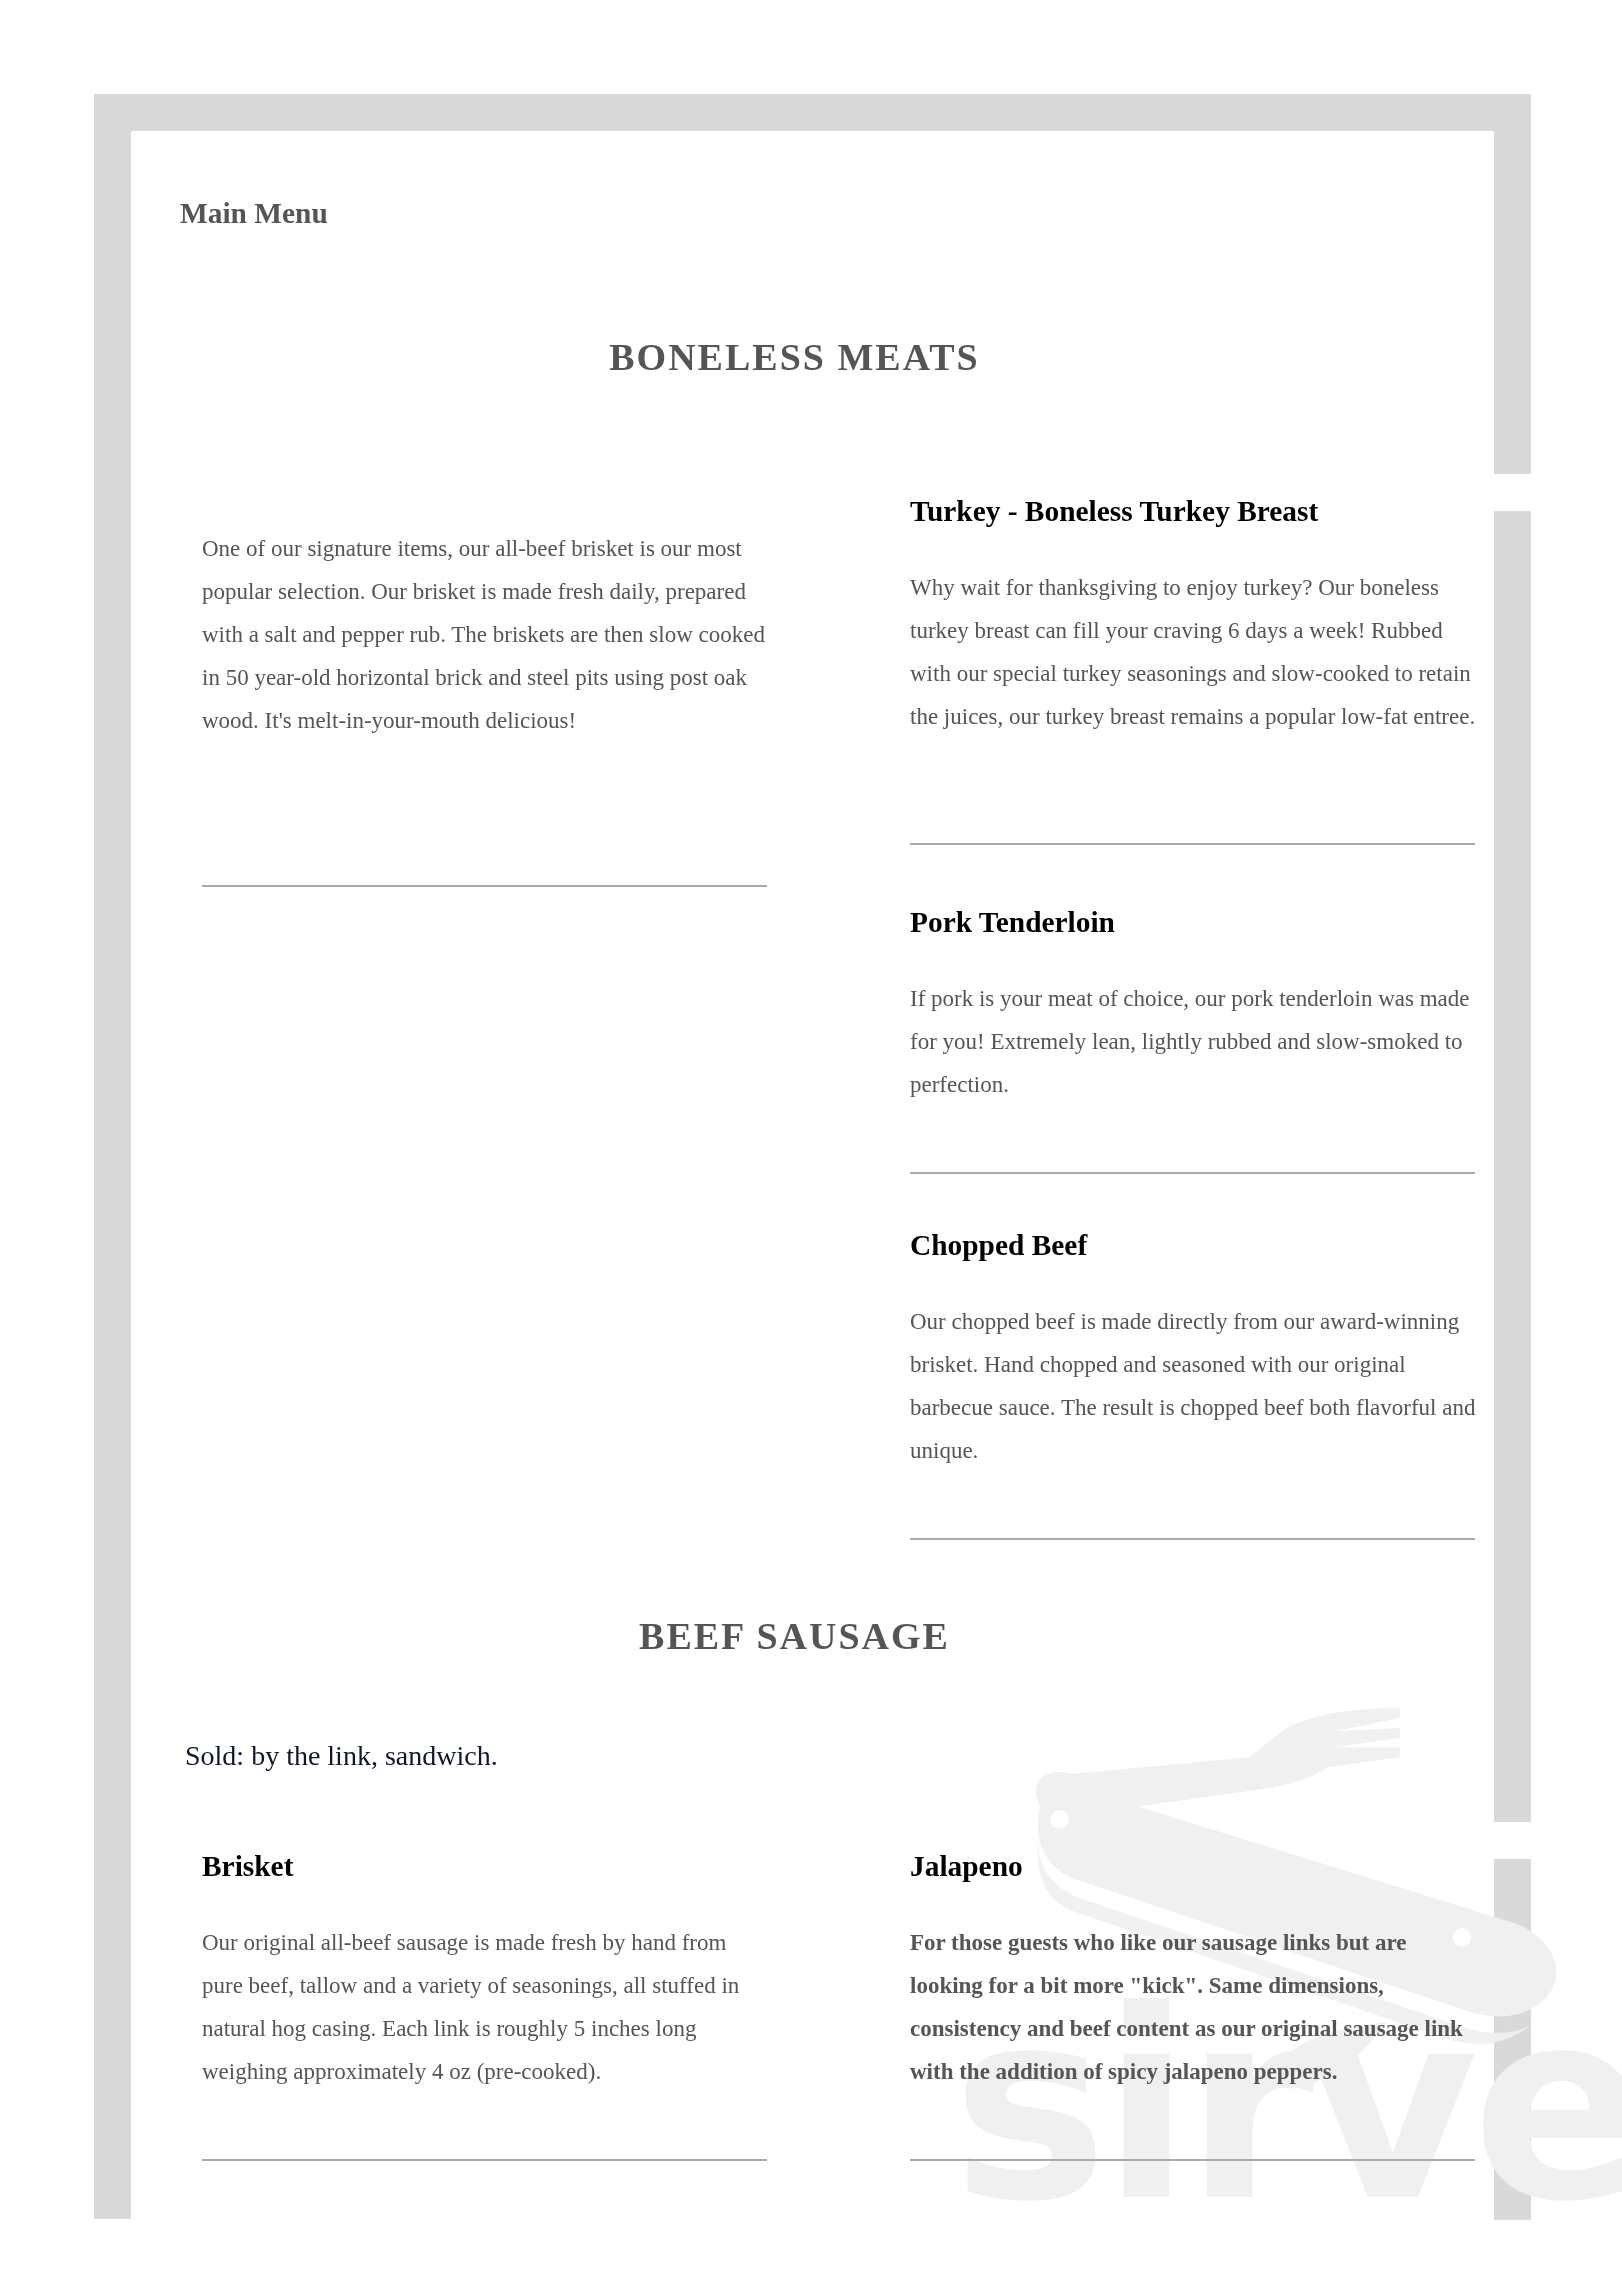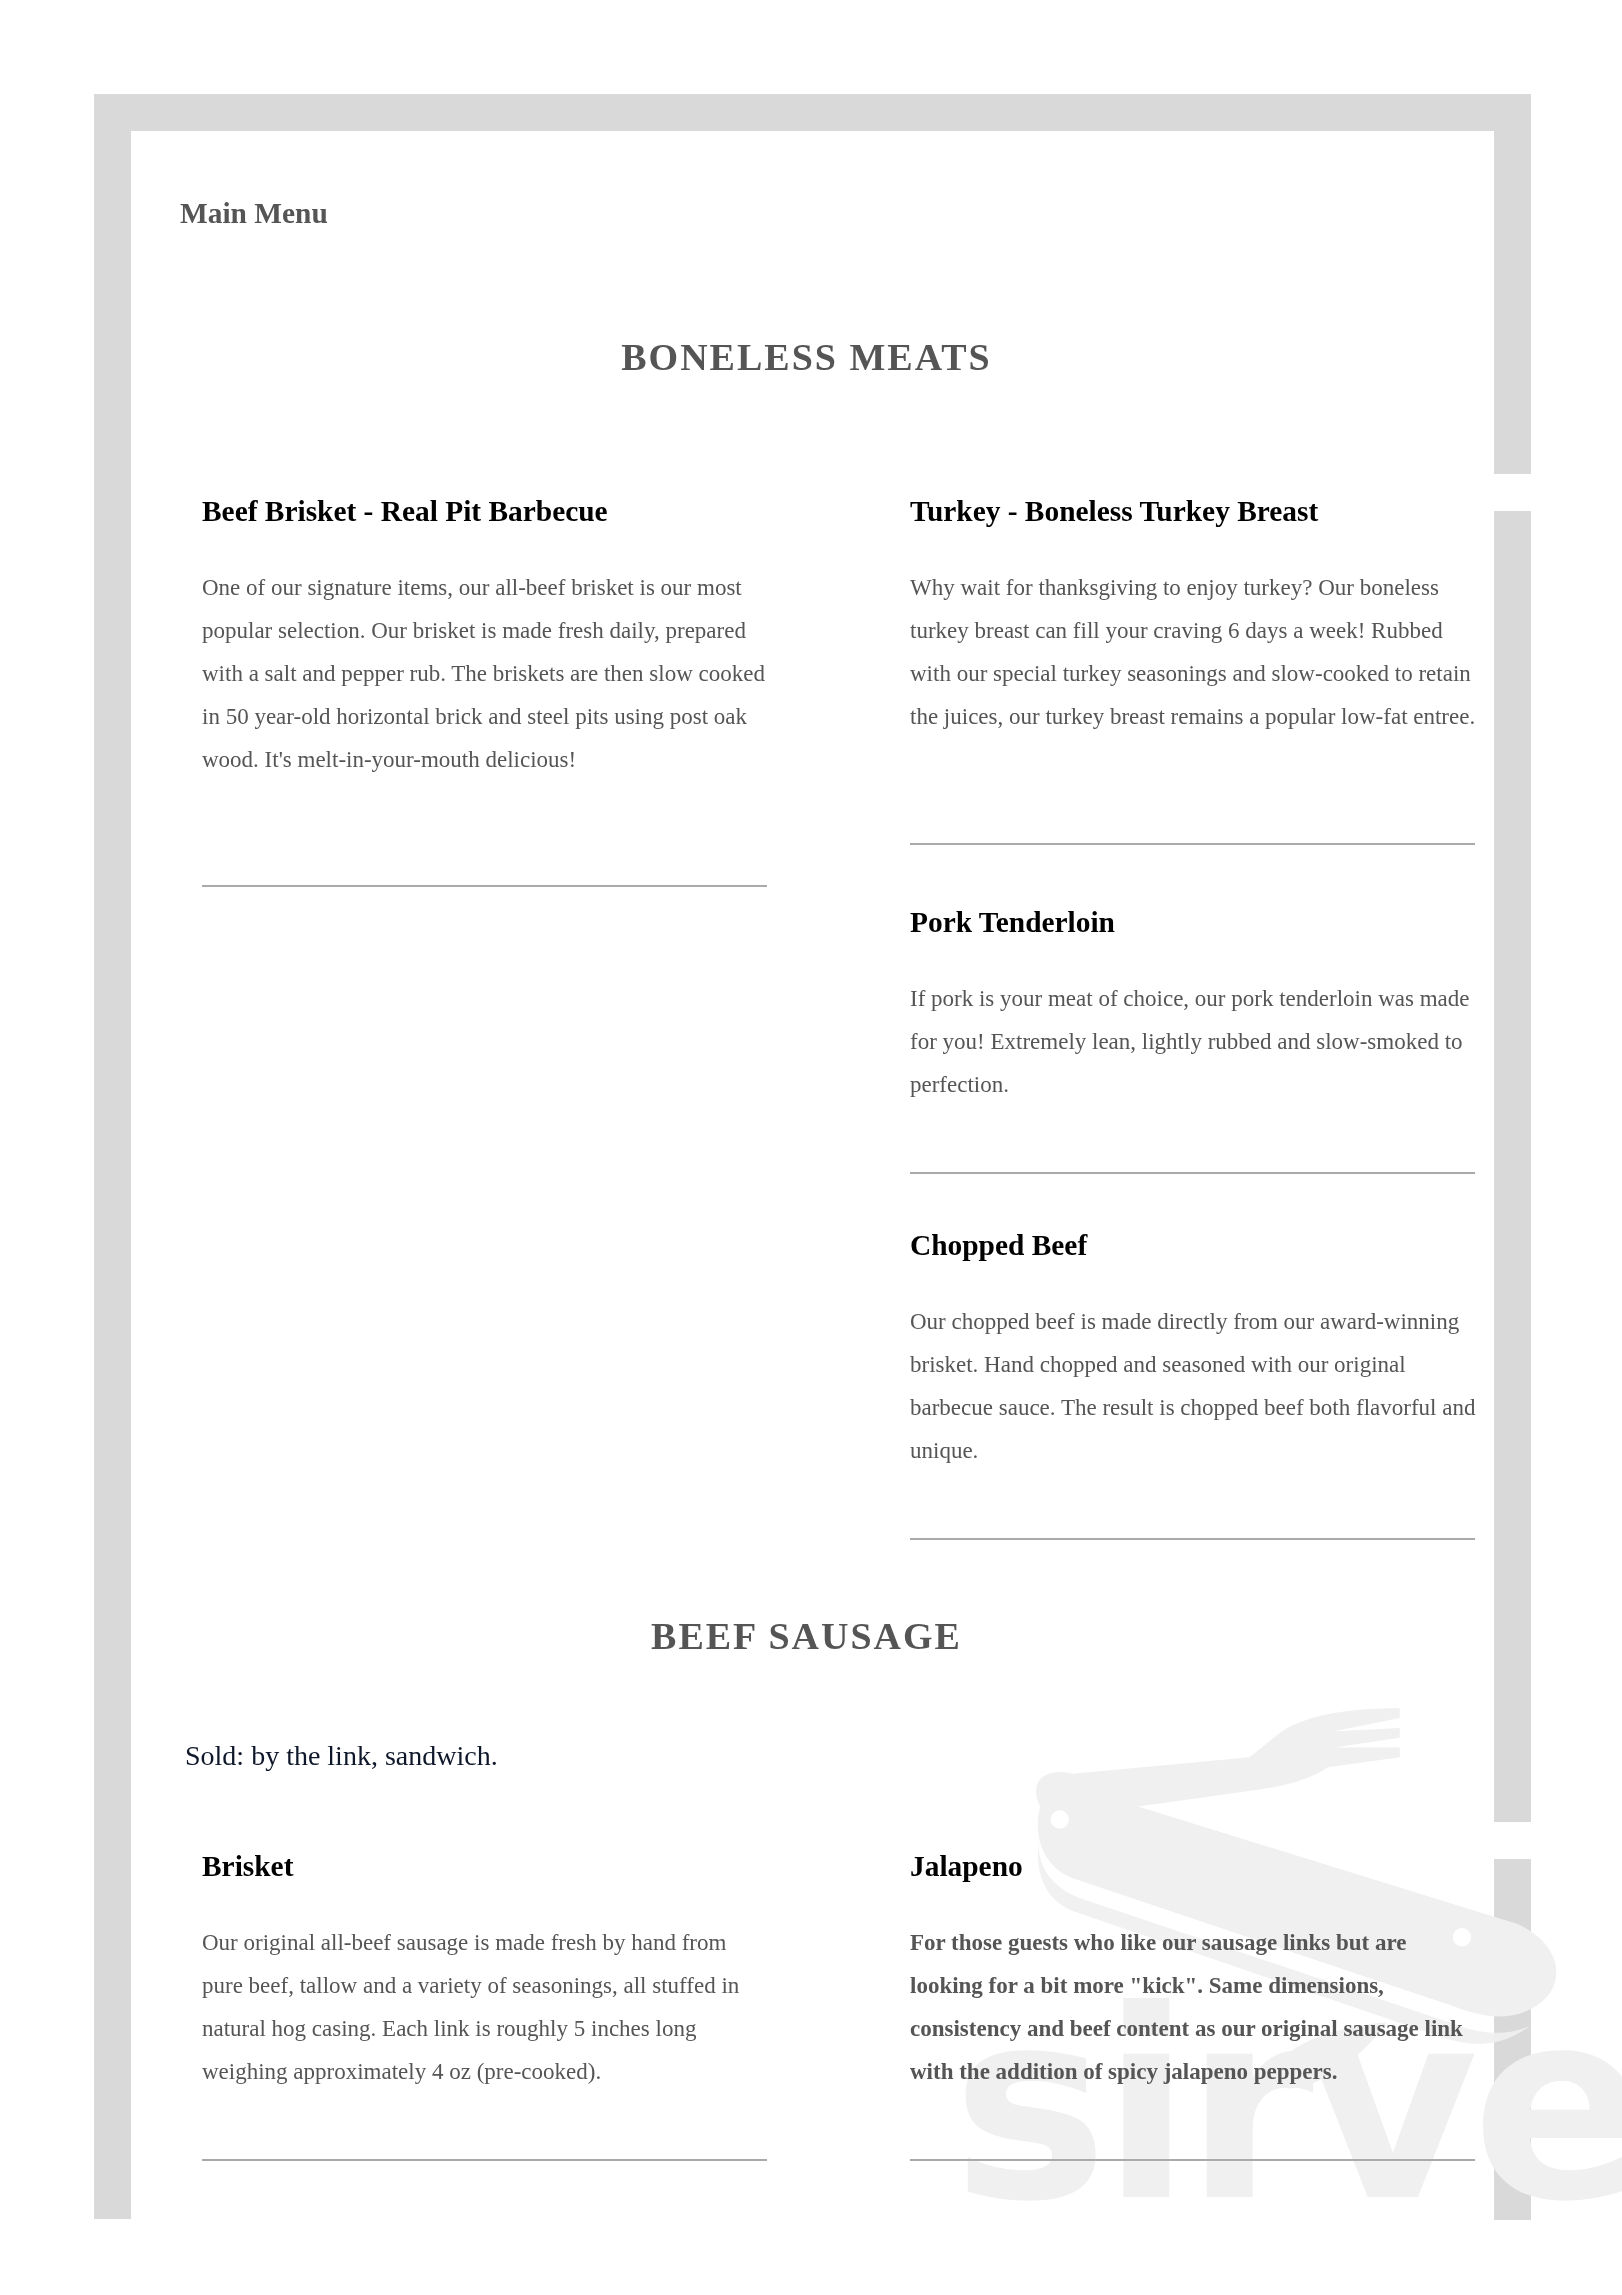--- a/index.html
+++ b/index.html
@@ -1,21 +1,21 @@
 <!DOCTYPE html>
 <html style="font-size:10.5px"><head>
 <meta charset="utf-8">
 <style>
   html, body { margin:0; padding:0; background:#ffffff; }
   body { width:1622px; height:2295px; position:relative; overflow:hidden;
          font-family:"Liberation Serif", "DejaVu Serif", serif; }
   .frame { position:absolute; background:#d9d9d9; }
   .abs { position:absolute; }
   .main-menu { left:180px; top:194px; font-size:29.4px; font-weight:bold; color:#555555; line-height:39px; white-space:nowrap; }
-  .section-title { left:125px; width:1363px; text-align:center; font-size:38px; font-weight:bold;
+  .section-title { left:113px; width:1363px; text-align:center; font-size:38px; font-weight:bold;
                    color:#555555; letter-spacing:2px; line-height:46px; }
   .item { position:absolute; width:569px; }
   .item-title { font-size:29.4px; font-weight:bold; color:#000000; line-height:39px; margin:0; white-space:nowrap; }
   .item-desc { font-size:23px; color:#555555; line-height:43px; margin:0; }
   .divider { position:absolute; height:2px; background:#aaaaaa; }
   .sold { left:185px; top:1739px; font-size:28px; color:#0f172a; line-height:33px; white-space:nowrap; }
   .watermark { position:absolute; left:942px; top:1669px; width:654px; height:556px; pointer-events:none; }
   .wm-text { position:absolute; left:952px; top:1976px; font-family:"DejaVu Sans", sans-serif; font-weight:bold;
              font-size:262px; color:#f0f0f0; letter-spacing:-6.5px; line-height:262px; white-space:nowrap; }
   .content { position:absolute; left:0; top:0; width:100%; height:100%; }
@@ -40,21 +40,20 @@
 </svg>
 <div class="wm-text">sirved</div>
 
 <div class="content">
 
   <div class="abs main-menu">Main Menu</div>
 
   <div class="abs section-title" style="top:334px;">BONELESS MEATS</div>
 
   <div class="item" style="left:202px; top:492px;">
-    <h3 class="item-title">Beef Brisket - Real Pit Barbecue</h3>
     <p class="item-desc" style="margin-top:35px;">One of our signature items, our all-beef brisket is our most popular selection. Our brisket is made fresh daily, prepared with a salt and pepper rub. The briskets are then slow cooked in 50 year-old horizontal brick and steel pits using post oak wood. It's melt-in-your-mouth delicious!</p>
   </div>
   <div class="divider" style="left:202px; top:885px; width:565px;"></div>
 
   <div class="item" style="left:910px; top:492px;">
     <h3 class="item-title">Turkey - Boneless Turkey Breast</h3>
     <p class="item-desc" style="margin-top:35px;">Why wait for thanksgiving to enjoy turkey? Our boneless turkey breast can fill your craving 6 days a week! Rubbed with our special turkey seasonings and slow-cooked to retain the juices, our turkey breast remains a popular low-fat entree.</p>
   </div>
   <div class="divider" style="left:910px; top:843px; width:565px;"></div>
 

